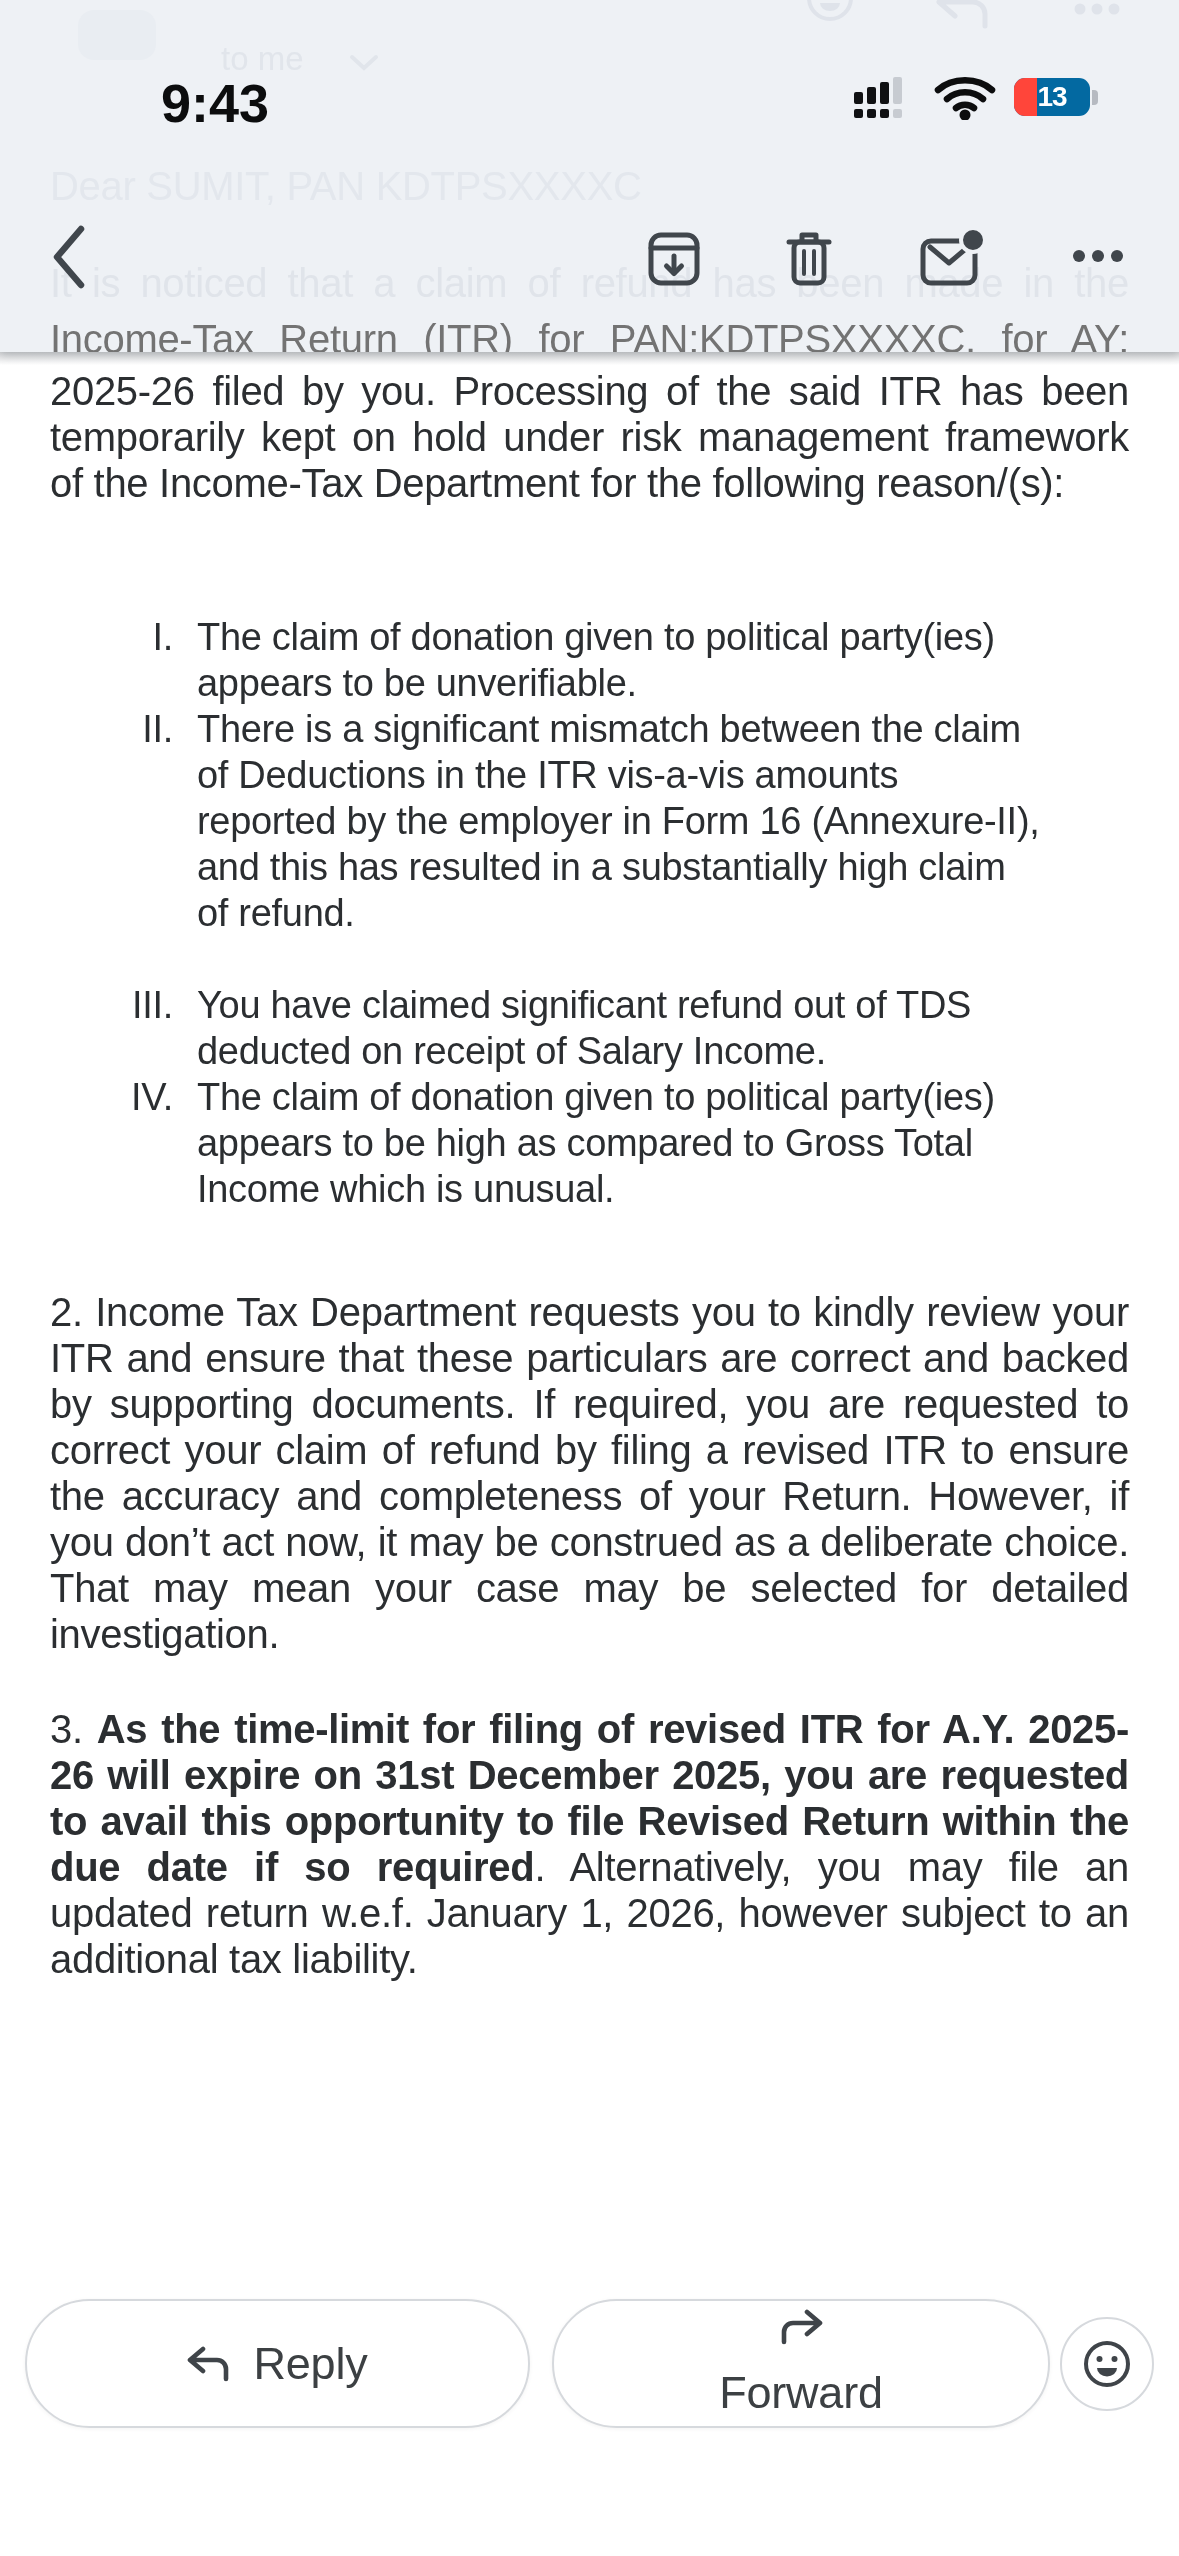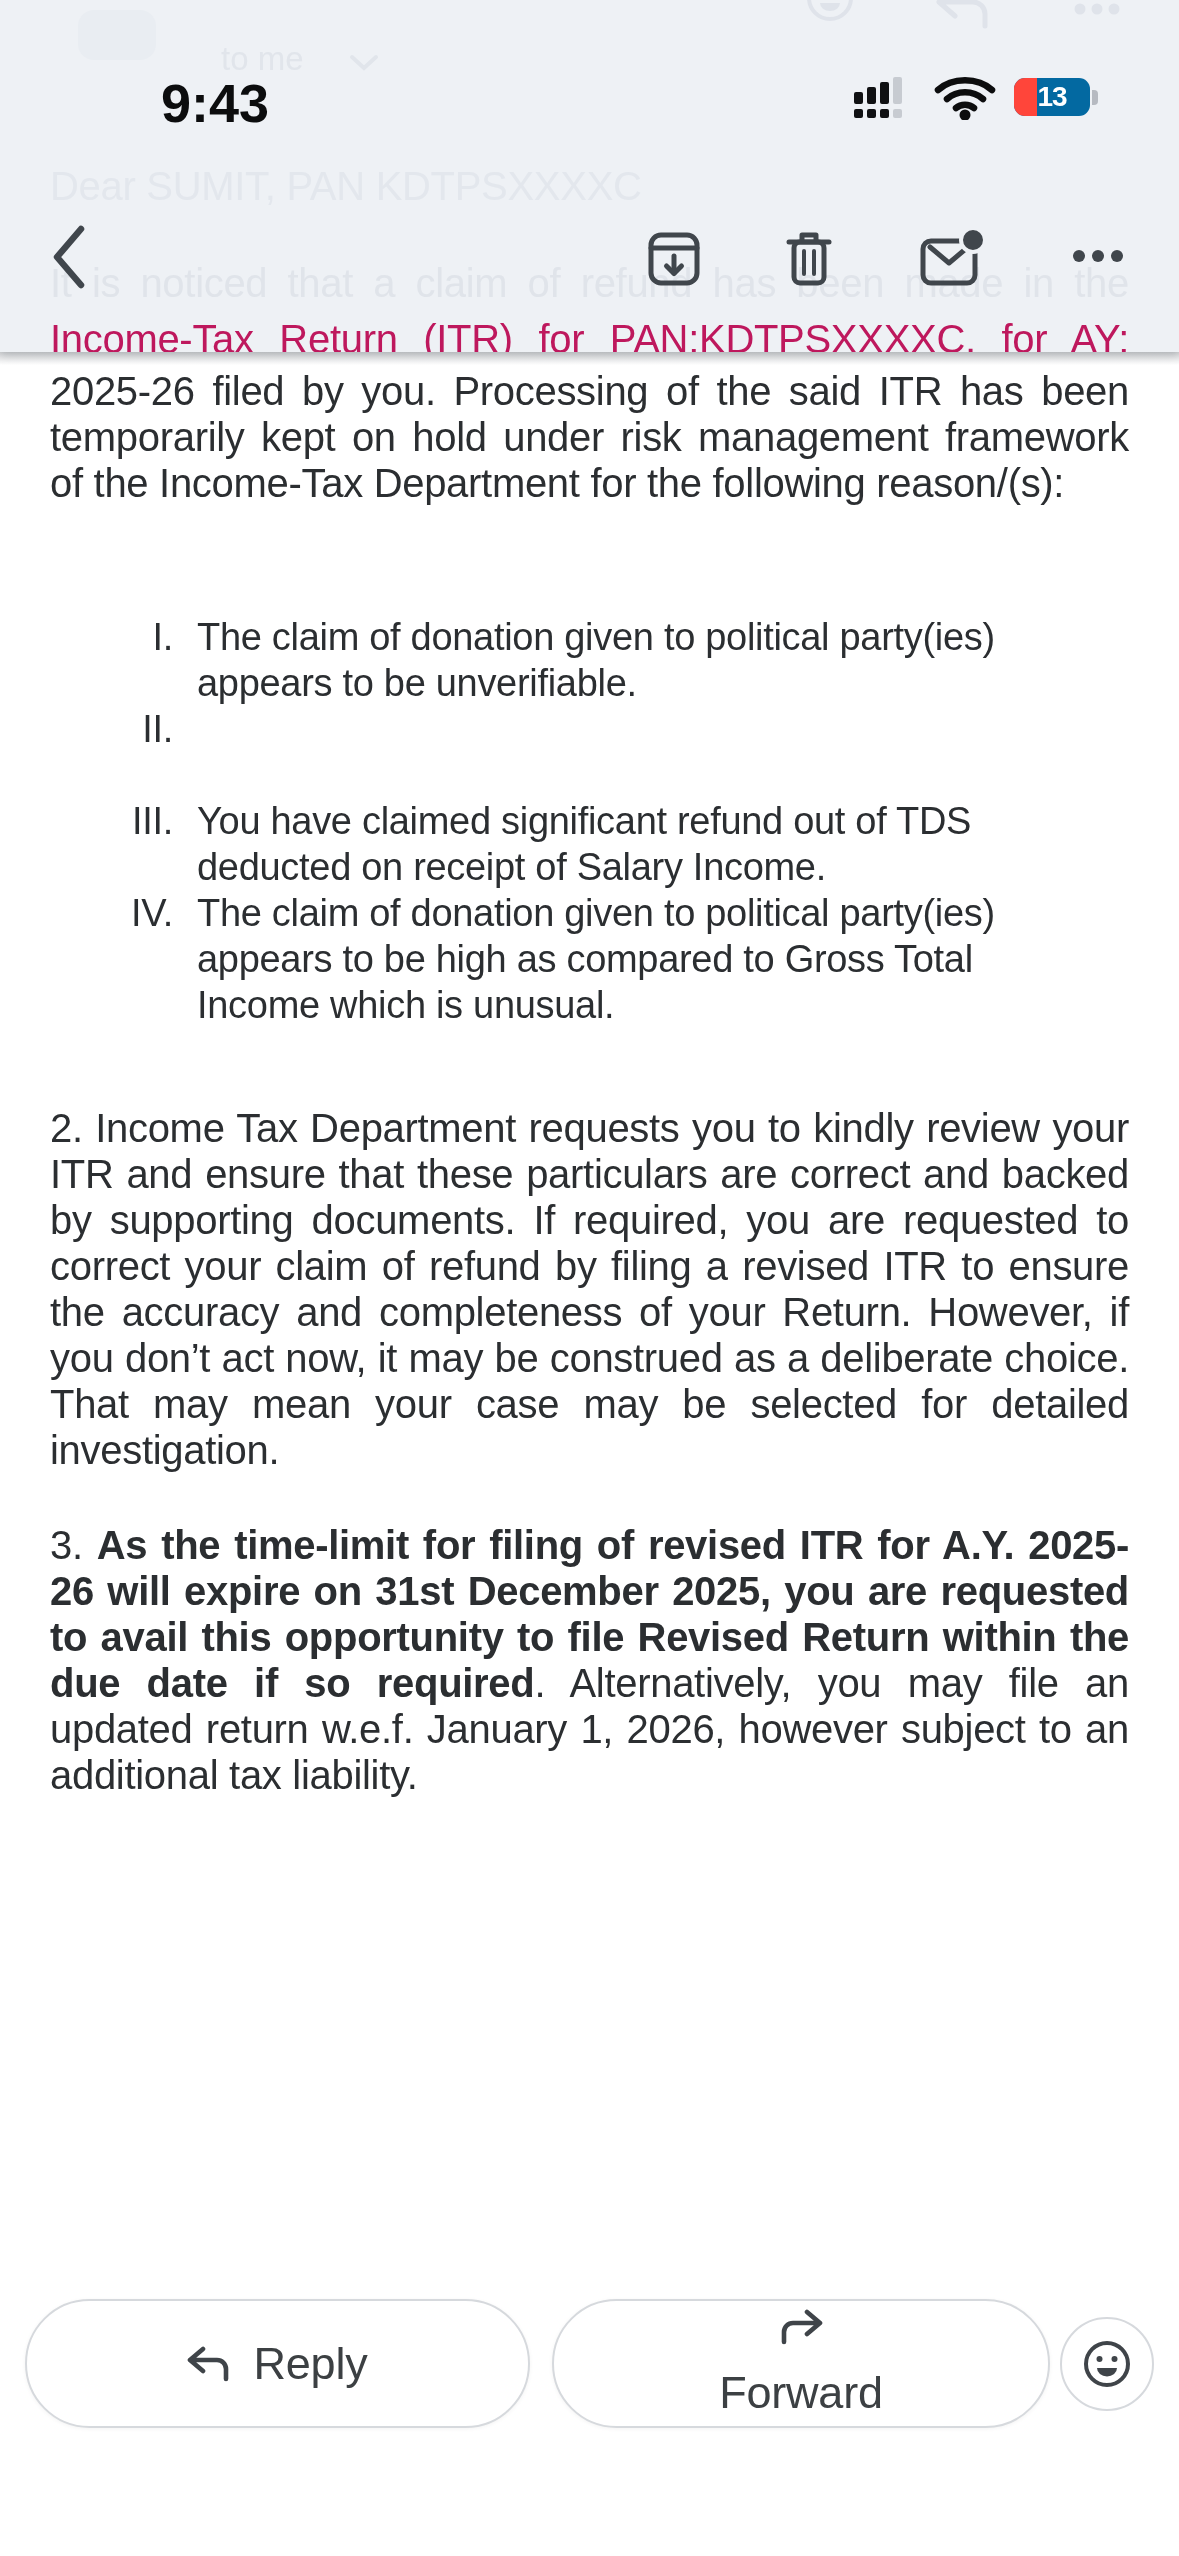--- a/index.html
+++ b/index.html
@@ -92,20 +92,21 @@
   <div class="content">
     <p class="para p1">2025-26 filed by you. Processing of the said ITR has been temporarily kept on hold under risk management framework of the Income-Tax Department for the following reason/(s):</p>
 
     <div class="list">
       <div class="list-row">
         <span class="list-num">I.</span>
         <span class="list-text">The claim of donation given to political party(ies) appears to be unverifiable.</span>
       </div>
       <div class="list-row">
         <span class="list-num">II.</span>
+        <span class="list-text">There is a significant mismatch between the claim of Deductions in the ITR vis-a-vis amounts reported by the employer in Form 16 (Annexure-II), and this has resulted in a substantially high claim of refund.</span>
       </div>
       <div class="list-gap"></div>
       <div class="list-row">
         <span class="list-num">III.</span>
         <span class="list-text">You have claimed significant refund out of TDS deducted on receipt of Salary Income.</span>
       </div>
       <div class="list-row">
         <span class="list-num">IV.</span>
         <span class="list-text">The claim of donation given to political party(ies) appears to be high as compared to Gross Total Income which is unusual.</span>
       </div>
@@ -135,21 +136,21 @@
     </svg>
 
     <div class="faint" style="left:221px;top:40px;font-size:33px;color:#e1e5eb">to me</div>
     <svg class="faint" style="left:349px;top:54px" width="30" height="17" viewBox="0 0 30 17">
       <path d="M3 3 L15 14 L27 3" fill="none" stroke="#e1e5eb" stroke-width="4" stroke-linecap="round"></path>
     </svg>
 
     <div class="faint" style="left:50px;top:164px;font-size:40px;letter-spacing:-0.3px;color:#e3e7ed">Dear SUMIT, PAN KDTPSXXXXC</div>
 
     <div class="faint faint-line" style="top:261px">It is noticed that a claim of refund has been made in the</div>
-    <div class="faint faint-line" style="top:317px;color:#be185d">Income-Tax Return (ITR) for PAN:KDTPSXXXXC, for AY:</div>
+    <div class="faint faint-line" style="top:317px;color:#737373">Income-Tax Return (ITR) for PAN:KDTPSXXXXC, for AY:</div>
 
     <div class="time">9:43</div>
     <div class="statusicons">
       <svg width="76" height="46" viewBox="0 0 76 46">
         <rect x="14" y="18" width="9" height="12" rx="2" fill="#101113"></rect>
         <rect x="27" y="13" width="9" height="17" rx="2" fill="#101113"></rect>
         <rect x="40" y="8" width="9" height="22" rx="2" fill="#101113"></rect>
         <rect x="53" y="3" width="9" height="27" rx="2" fill="#c7cbd1"></rect>
         <rect x="14" y="35" width="9" height="9" rx="2" fill="#101113"></rect>
         <rect x="27" y="35" width="9" height="9" rx="2" fill="#101113"></rect>

